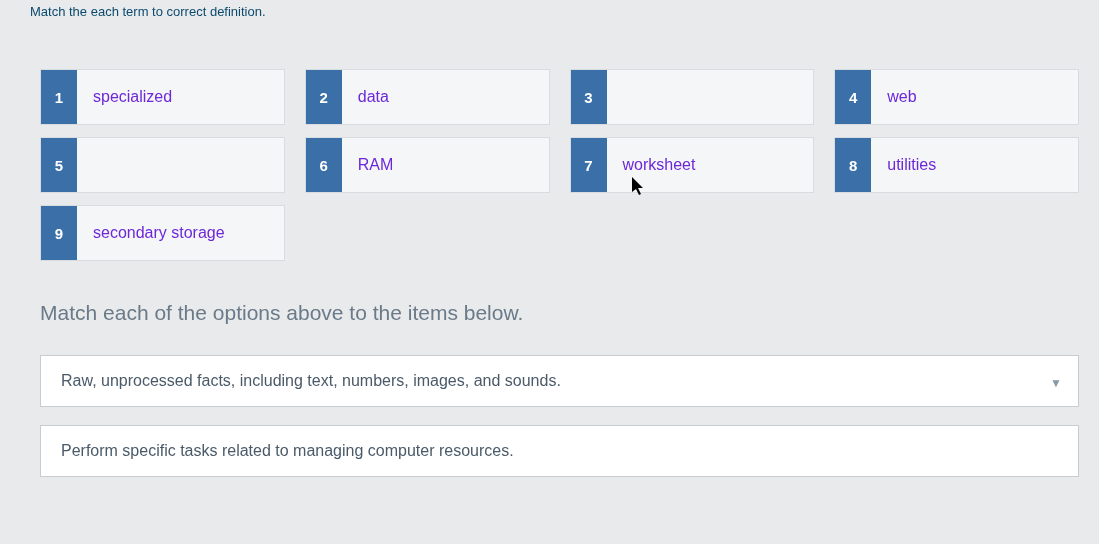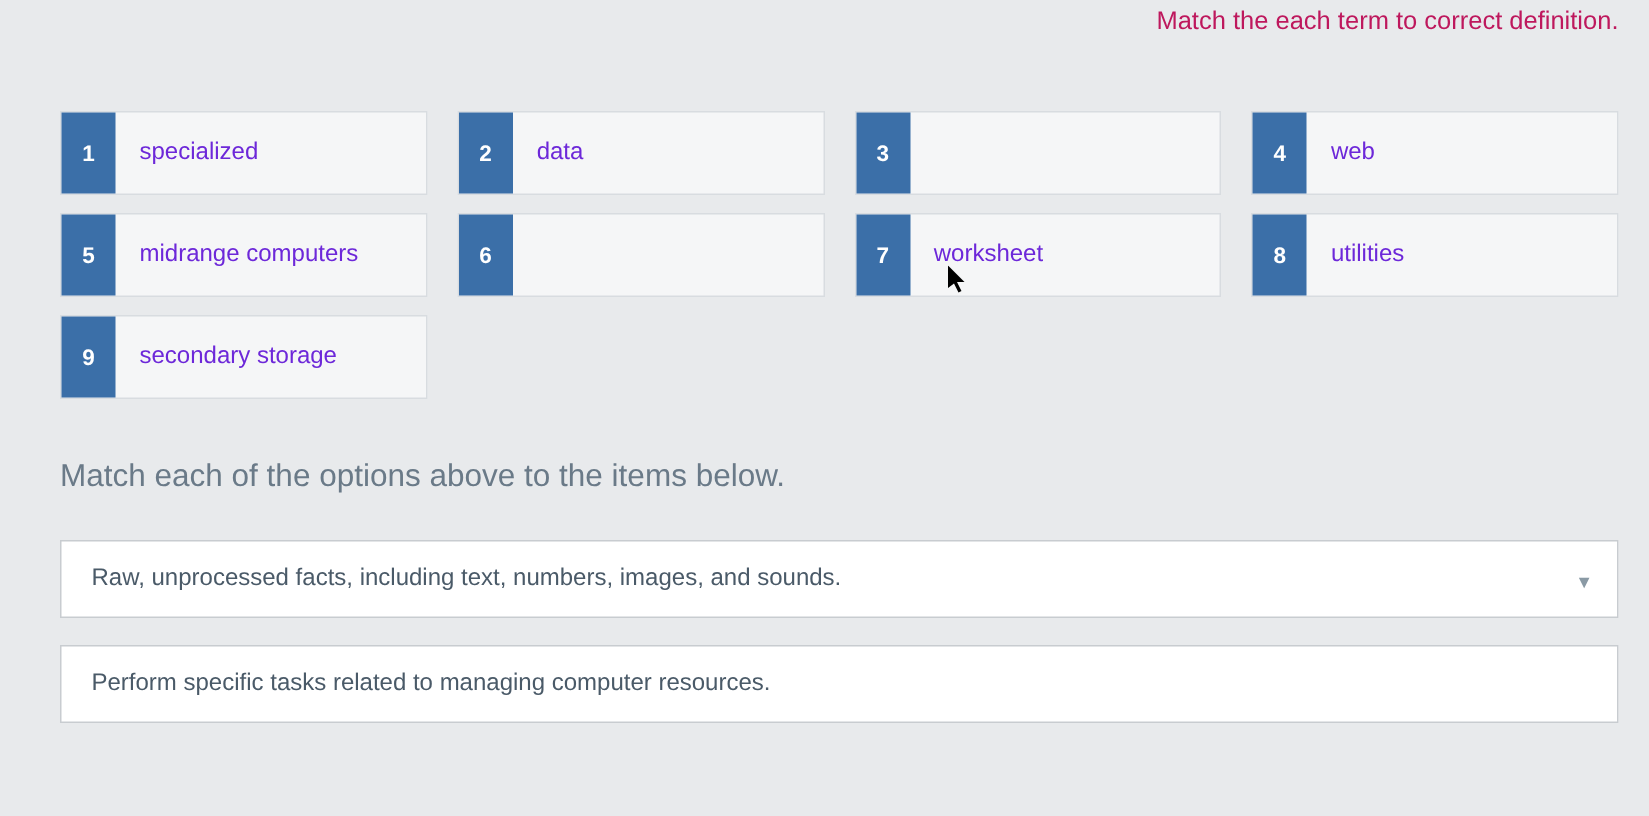--- a/index.html
+++ b/index.html
@@ -12,25 +12,24 @@
       background: #e8eaec;
       width: 1099px;
       height: 544px;
       overflow: hidden;
       color: #5a6a7a;
     }
     .container {
       padding: 0 20px 0 40px;
     }
     .instruction {
-      font-size: 17px;
-      color: #be185d;
+      font-size: 13px;
+      color: #0c4a6e;
       padding: 4px 0 10px 0;
       margin-left: -10px;
-      text-align: right;
     }
     .terms-grid {
       display: grid;
       grid-template-columns: repeat(4, 1fr);
       gap: 12px 20px;
       margin-top: 40px;
       margin-bottom: 40px;
     }
     .term-item {
       display: flex;
@@ -108,24 +107,24 @@
     </div>
     <div class="term-item">
       <div class="term-number">3</div>
     </div>
     <div class="term-item">
       <div class="term-number">4</div>
       <div class="term-label">web</div>
     </div>
     <div class="term-item">
       <div class="term-number">5</div>
-      <div class="term-label">midrange computers</div>
     </div>
     <div class="term-item">
       <div class="term-number">6</div>
+      <div class="term-label">RAM</div>
     </div>
     <div class="term-item">
       <div class="term-number">7</div>
       <div class="term-label">worksheet</div>
     </div>
     <div class="term-item">
       <div class="term-number">8</div>
       <div class="term-label">utilities</div>
     </div>
     <div class="term-item">

